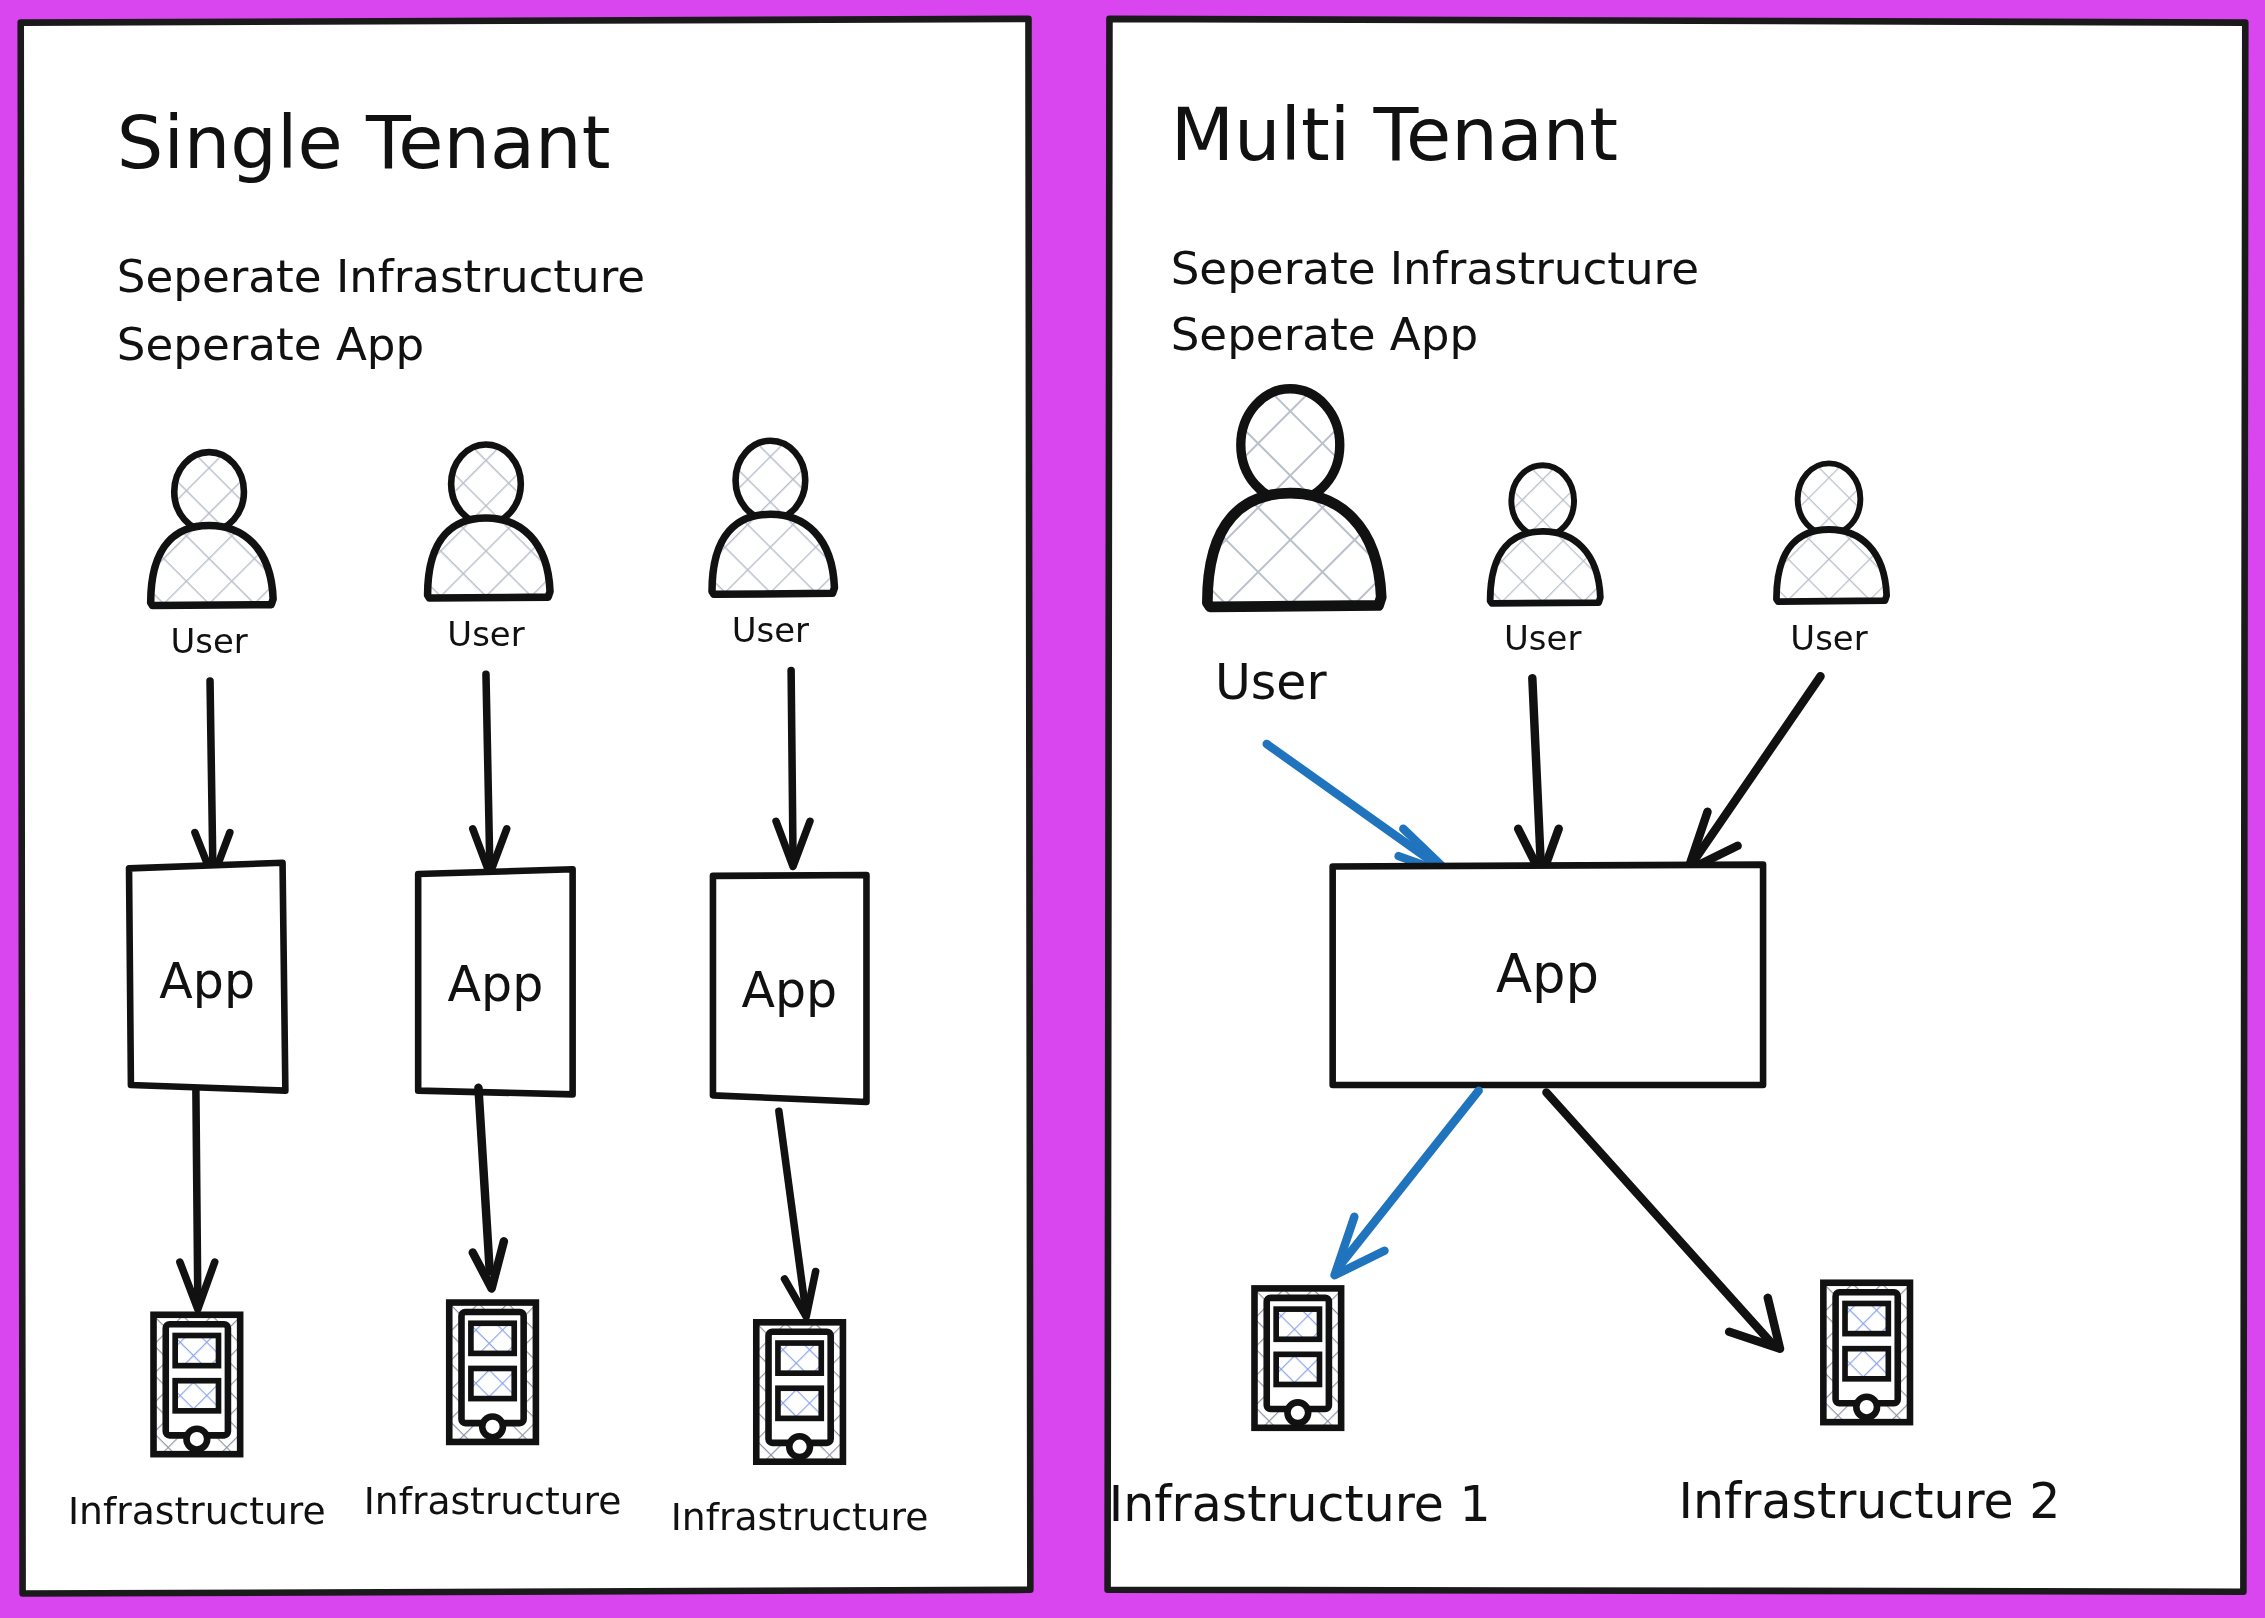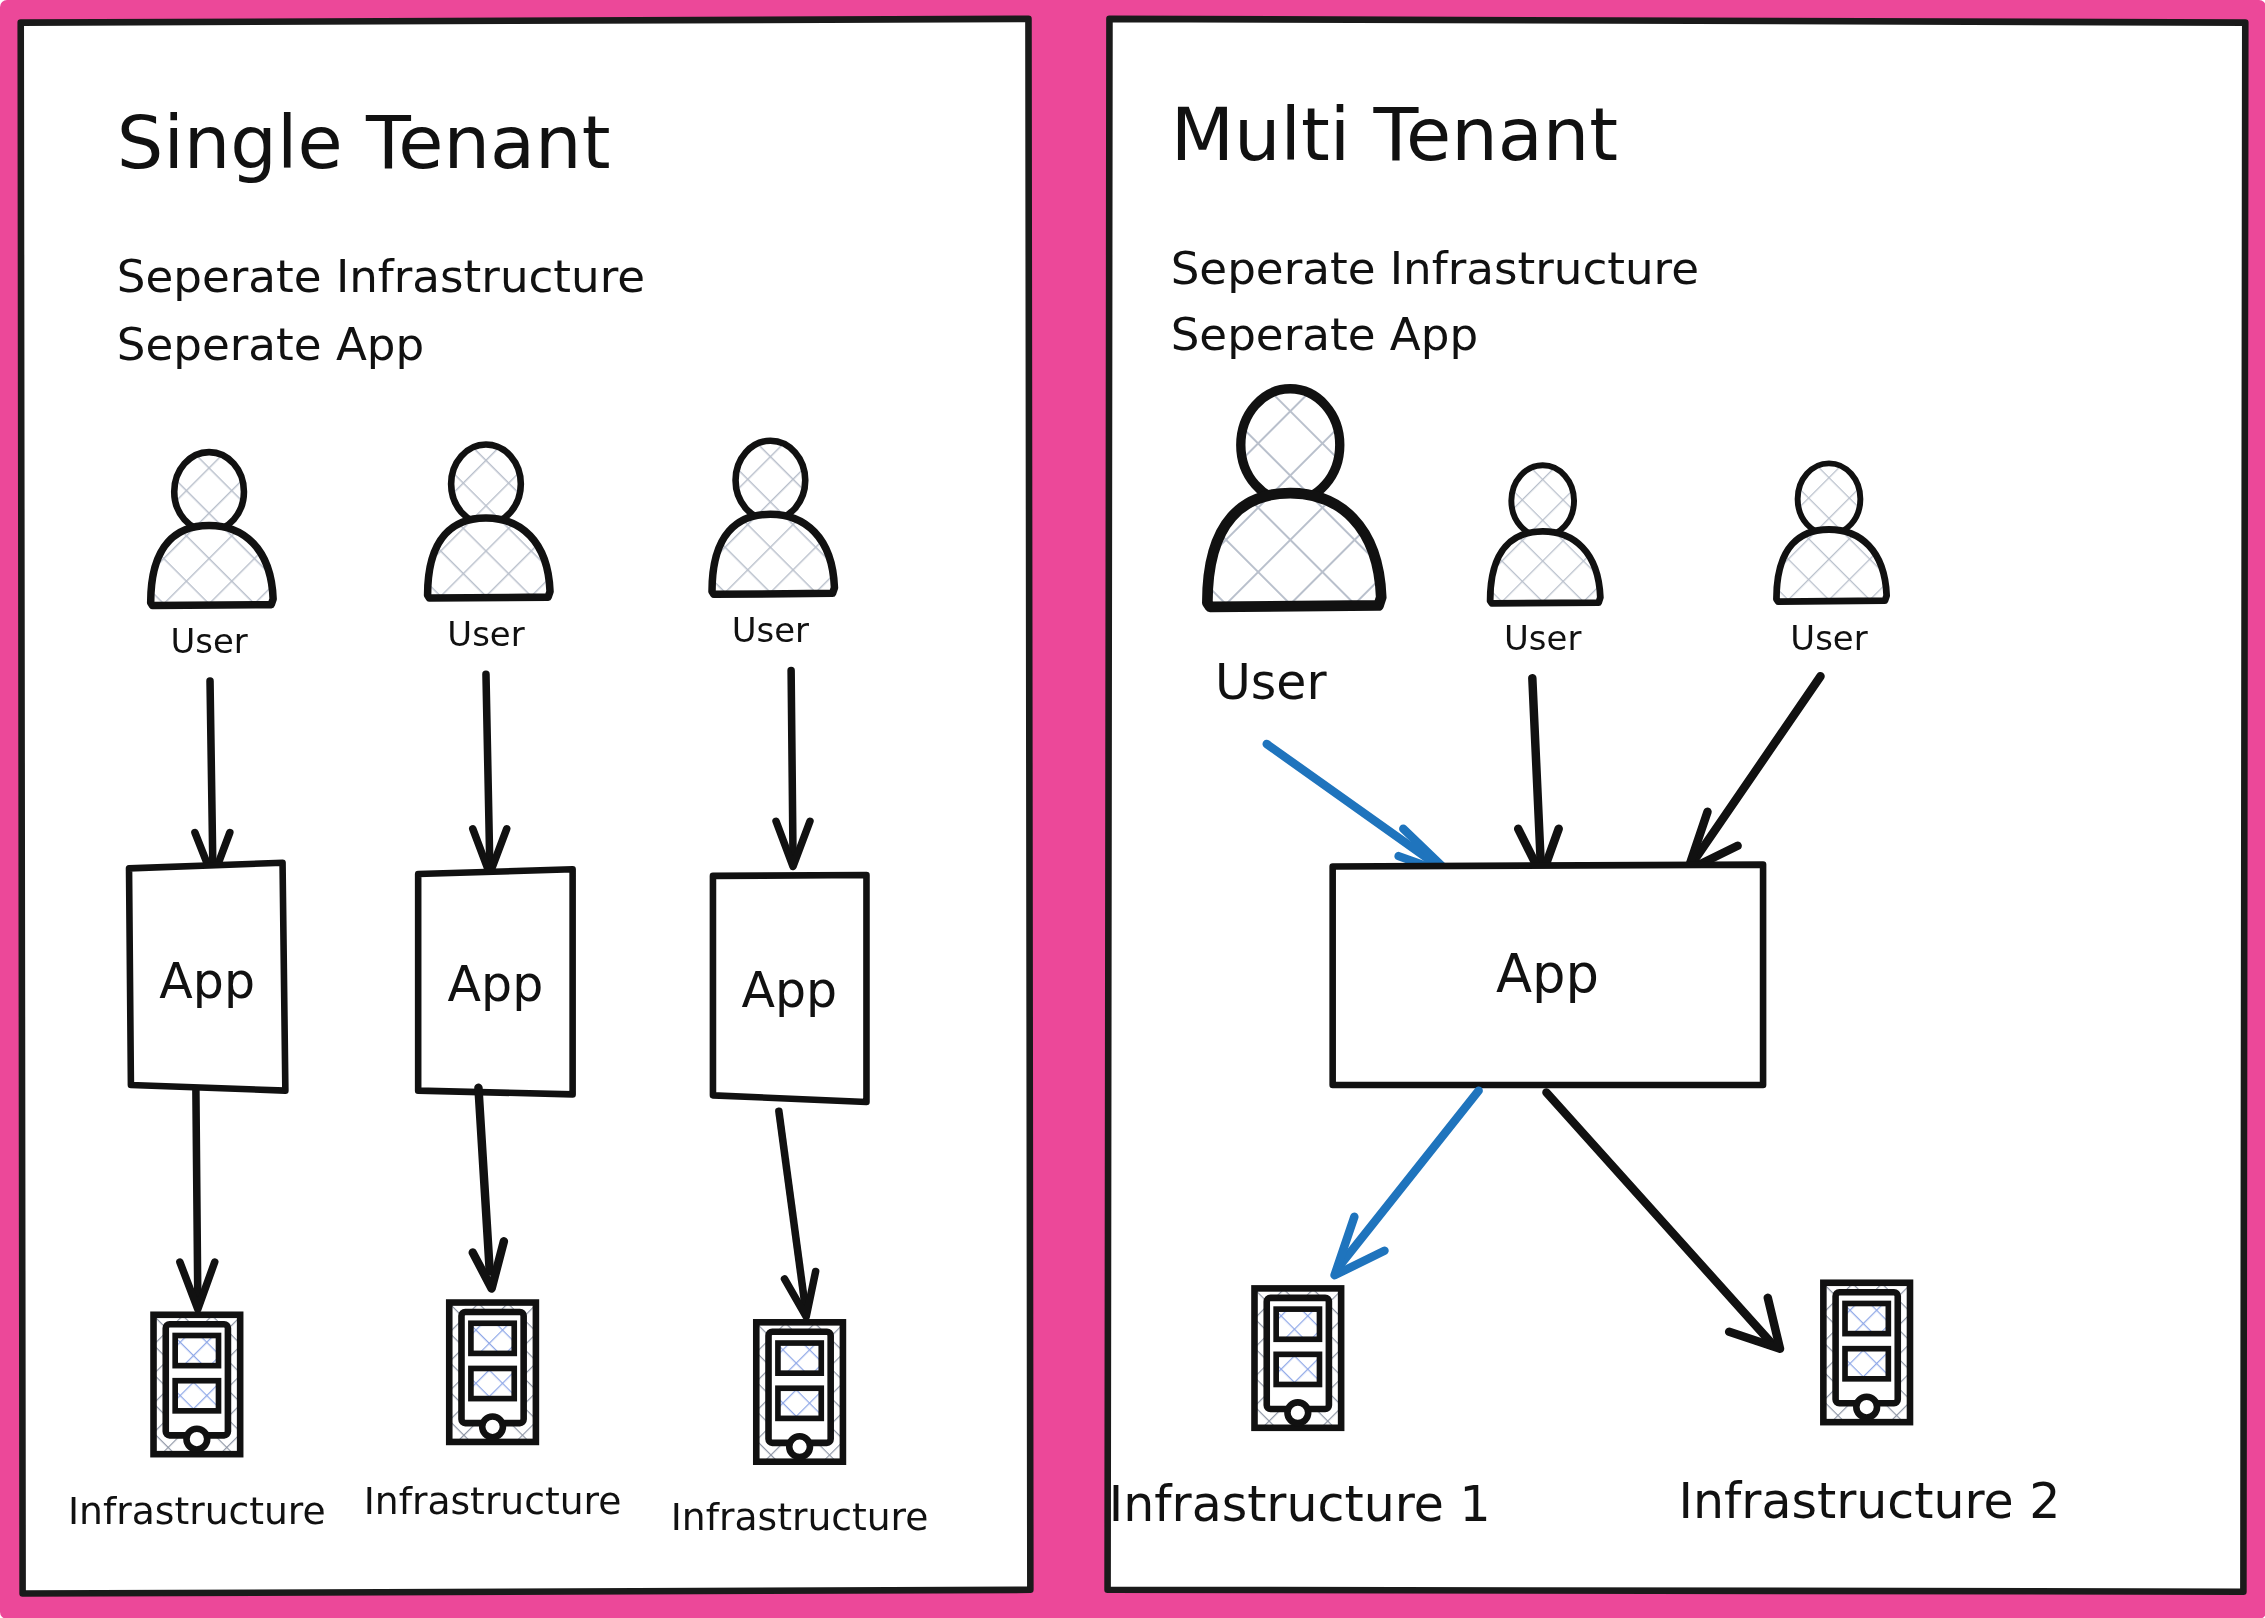--- a/index.html
+++ b/index.html
@@ -11,22 +11,21 @@
   body {
     width: 2266px;
     height: 1619px;
     overflow: hidden;
     font-family: "DejaVu Sans", sans-serif;
   }
   #stage {
     position: relative;
     width: 2266px;
     height: 1619px;
-    background: #ec4899;
-    border-radius: 7px;
+    background: #d946ef;
   }
   #stage > svg {
     position: absolute;
     left: 0;
     top: 0;
   }
   .hand-title {
     font-family: "DejaVu Sans", sans-serif;
     font-weight: 400;
     fill: #111111;

